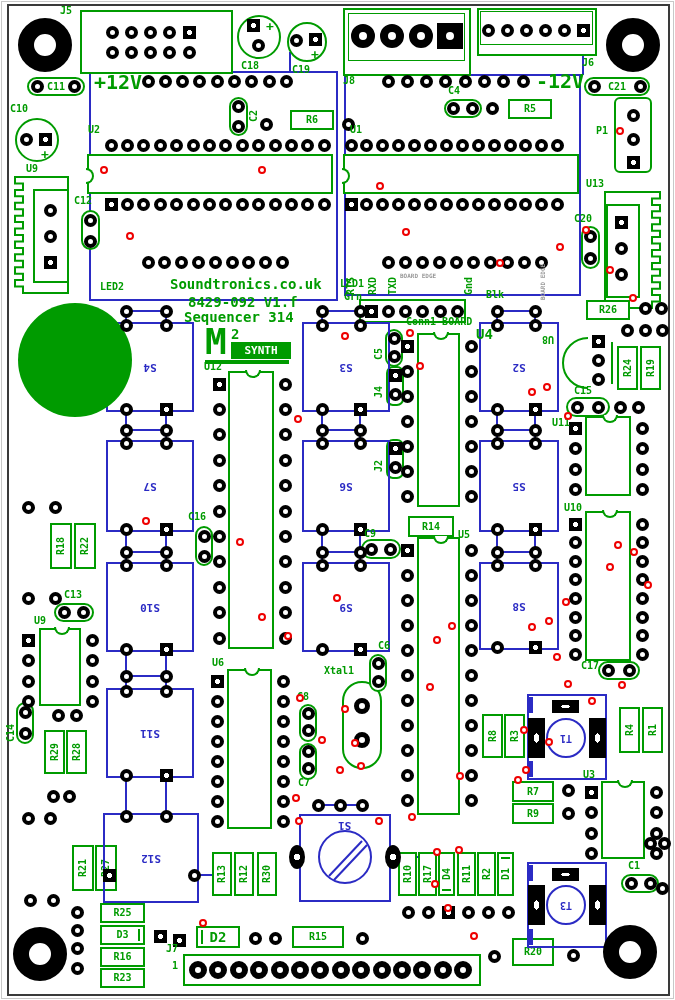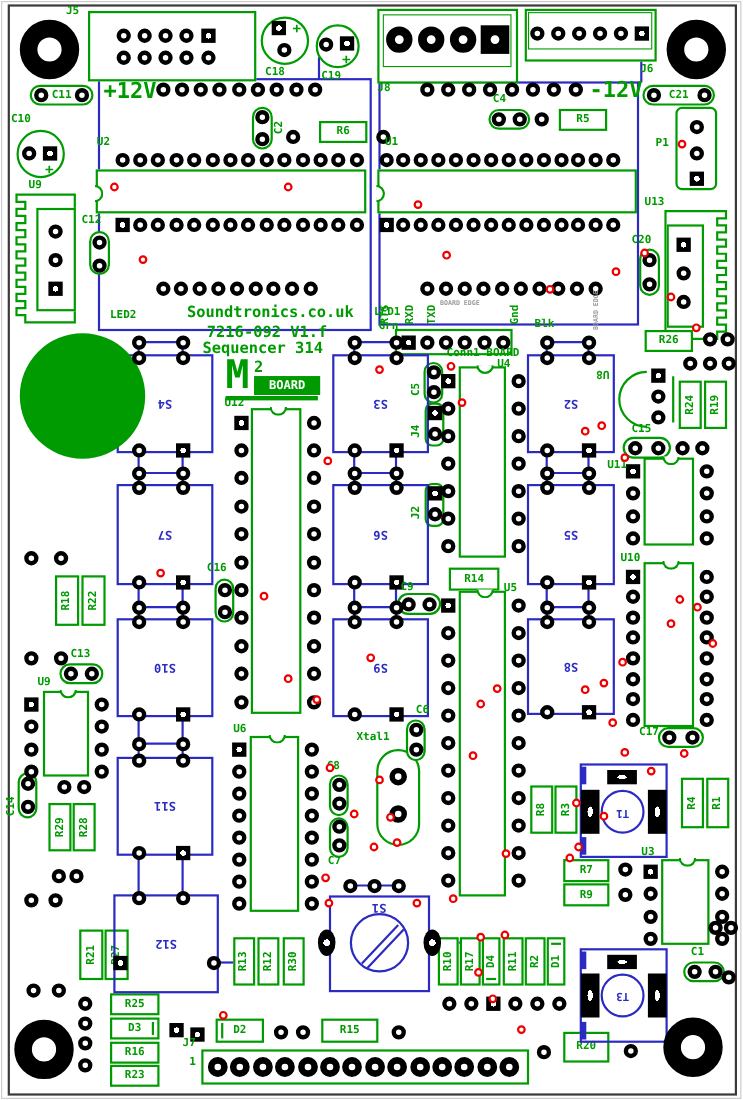--- a/index.html
+++ b/index.html
@@ -81,33 +81,33 @@
       <div class="abs lbl" style="left: 448px; top: 86px; font-size: 10px; color: rgb(0, 155, 0); z-index: 40;">C4</div>
       <div class="abs lbl" style="left: 582px; top: 58px; font-size: 10px; color: rgb(0, 155, 0); z-index: 40;">J6</div>
       <div class="abs lbl" style="left: 350px; top: 125px; font-size: 10px; color: rgb(0, 155, 0); z-index: 40;">U1</div>
       <div class="abs lbl" style="left: 596px; top: 126px; font-size: 10px; color: rgb(0, 155, 0); z-index: 40;">P1</div>
       <div class="abs lbl" style="left: 26px; top: 164px; font-size: 10px; color: rgb(0, 155, 0); z-index: 40;">U9</div>
       <div class="abs lbl" style="left: 74px; top: 196px; font-size: 10px; color: rgb(0, 155, 0); z-index: 40;">C12</div>
       <div class="abs lbl" style="left: 586px; top: 179px; font-size: 10px; color: rgb(0, 155, 0); z-index: 40;">U13</div>
       <div class="abs lbl" style="left: 574px; top: 214px; font-size: 10px; color: rgb(0, 155, 0); z-index: 40;">C20</div>
       <div class="abs lbl" style="left: 100px; top: 282px; font-size: 10px; color: rgb(0, 155, 0); z-index: 40;">LED2</div>
       <div class="abs lbl" style="left: 170px; top: 277px; font-size: 14px; color: rgb(0, 155, 0); z-index: 40;">Soundtronics.co.uk</div>
-      <div class="abs lbl" style="left: 188px; top: 295px; font-size: 14px; color: rgb(0, 155, 0); z-index: 40;">7216-092 V1.f</div>
+      <div class="abs lbl" style="left: 188px; top: 295px; font-size: 14px; color: rgb(0, 155, 0); z-index: 40;">8429-092 V1.f</div>
       <div class="abs lbl" style="left: 184px; top: 310px; font-size: 14px; color: rgb(0, 155, 0); z-index: 40;">Sequencer 314</div>
       <div class="abs lbl" style="left: 340px; top: 279px; font-size: 10px; color: rgb(0, 155, 0); z-index: 40;">LED1</div>
       <div class="abs lbl" style="left: 344px; top: 292px; font-size: 10px; color: rgb(0, 155, 0); z-index: 40;">Grn</div>
       <div class="abs lbl" style="left: 486px; top: 290px; font-size: 10px; color: rgb(0, 155, 0); z-index: 40;">Blk</div>
       <div class="abs lbl" style="left: 346px; top: 295px; font-size: 10px; color: rgb(0, 155, 0); z-index: 40; transform-origin: 0px 0px; transform: rotate(-90deg);">RTS</div>
       <div class="abs lbl" style="left: 368px; top: 295px; font-size: 10px; color: rgb(0, 155, 0); z-index: 40; transform-origin: 0px 0px; transform: rotate(-90deg);">RXD</div>
       <div class="abs lbl" style="left: 388px; top: 295px; font-size: 10px; color: rgb(0, 155, 0); z-index: 40; transform-origin: 0px 0px; transform: rotate(-90deg);">TXD</div>
       <div class="abs lbl" style="left: 464px; top: 295px; font-size: 10px; color: rgb(0, 155, 0); z-index: 40; transform-origin: 0px 0px; transform: rotate(-90deg);">Gnd</div>
       <div class="abs lbl" style="left: 400px; top: 273px; font-size: 6px; color: rgb(154, 154, 154); z-index: 40;">BOARD EDGE</div>
       <div class="abs lbl" style="left: 540px; top: 300px; font-size: 6px; color: rgb(154, 154, 154); z-index: 40; transform-origin: 0px 0px; transform: rotate(-90deg);">BOARD EDGE</div>
       <div class="abs lbl" style="left: 406px; top: 317px; font-size: 10px; color: rgb(0, 155, 0); z-index: 40;">Conn1 BOARD</div>
-      <div class="abs lbl" style="left: 452px; top: 327px; font-size: 10px; color: rgb(0, 155, 0); z-index: 40;">U4</div>
+      <div class="abs lbl" style="left: 476px; top: 327px; font-size: 14px; color: rgb(0, 155, 0); z-index: 40;">U4</div>
       <div class="abs lbl" style="left: 554px; top: 344px; font-size: 10px; color: rgb(0, 155, 0); z-index: 40; transform-origin: 0px 0px; transform: rotate(180deg);">U8</div>
       <div class="abs lbl" style="left: 574px; top: 386px; font-size: 10px; color: rgb(0, 155, 0); z-index: 40;">C15</div>
       <div class="abs lbl" style="left: 552px; top: 418px; font-size: 10px; color: rgb(0, 155, 0); z-index: 40;">U11</div>
       <div class="abs lbl" style="left: 204px; top: 362px; font-size: 10px; color: rgb(0, 155, 0); z-index: 40;">U12</div>
       <div class="abs lbl" style="left: 374px; top: 360px; font-size: 10px; color: rgb(0, 155, 0); z-index: 40; transform-origin: 0px 0px; transform: rotate(-90deg);">C5</div>
       <div class="abs lbl" style="left: 374px; top: 398px; font-size: 10px; color: rgb(0, 155, 0); z-index: 40; transform-origin: 0px 0px; transform: rotate(-90deg);">J4</div>
       <div class="abs lbl" style="left: 374px; top: 472px; font-size: 10px; color: rgb(0, 155, 0); z-index: 40; transform-origin: 0px 0px; transform: rotate(-90deg);">J2</div>
       <div class="abs lbl" style="left: 188px; top: 512px; font-size: 10px; color: rgb(0, 155, 0); z-index: 40;">C16</div>
       <div class="abs lbl" style="left: 64px; top: 590px; font-size: 10px; color: rgb(0, 155, 0); z-index: 40;">C13</div>
       <div class="abs lbl" style="left: 34px; top: 616px; font-size: 10px; color: rgb(0, 155, 0); z-index: 40;">U9</div>
@@ -215,21 +215,21 @@
         <div class="abs lbl" style="left: 50%; top: 50%; font-size: 10px; color: rgb(0, 155, 0); z-index: 40; transform: translate(-50%, -50%);">D3</div>
         <div class="abs" style="background: rgb(0, 155, 0); z-index: 11; right: 3px; top: 2px; width: 2px; height: 12px;"></div>
       </div>
       <div class="abs" style="left: 100px; top: 947px; width: 45px; height: 20px; border: 2px solid rgb(0, 155, 0); box-sizing: border-box; background: rgb(255, 255, 255); border-radius: 0px; z-index: 10;">
         <div class="abs lbl" style="left: 50%; top: 50%; font-size: 10px; color: rgb(0, 155, 0); z-index: 40; transform: translate(-50%, -50%);">R16</div>
       </div>
       <div class="abs" style="left: 100px; top: 968px; width: 45px; height: 20px; border: 2px solid rgb(0, 155, 0); box-sizing: border-box; background: rgb(255, 255, 255); border-radius: 0px; z-index: 10;">
         <div class="abs lbl" style="left: 50%; top: 50%; font-size: 10px; color: rgb(0, 155, 0); z-index: 40; transform: translate(-50%, -50%);">R23</div>
       </div>
       <div class="abs" style="left: 196px; top: 926px; width: 44px; height: 22px; border: 2px solid rgb(0, 155, 0); box-sizing: border-box; background: rgb(255, 255, 255); border-radius: 0px; z-index: 10;">
-        <div class="abs lbl" style="left: 50%; top: 50%; font-size: 10px; color: rgb(0, 155, 0); z-index: 40; transform: translate(-50%, -50%); text-align: center;">D2</div>
+        <div class="abs lbl" style="left: 50%; top: 50%; font-size: 14px; color: rgb(0, 155, 0); z-index: 40; transform: translate(-50%, -50%); text-align: center;">D2</div>
         <div class="abs" style="background: rgb(0, 155, 0); z-index: 11; left: 3px; top: 2px; width: 2px; height: 14px;"></div>
       </div>
       <div class="abs" style="left: 292px; top: 926px; width: 52px; height: 22px; border: 2px solid rgb(0, 155, 0); box-sizing: border-box; background: rgb(255, 255, 255); border-radius: 0px; z-index: 10;">
         <div class="abs lbl" style="left: 50%; top: 50%; font-size: 10px; color: rgb(0, 155, 0); z-index: 40; transform: translate(-50%, -50%);">R15</div>
       </div>
       <div class="abs" style="left: 512px; top: 938px; width: 42px; height: 28px; border: 2px solid rgb(0, 155, 0); box-sizing: border-box; background: rgb(255, 255, 255); border-radius: 0px; z-index: 10;">
         <div class="abs lbl" style="left: 50%; top: 50%; font-size: 10px; color: rgb(0, 155, 0); z-index: 40; transform: translate(-50%, -50%);">R20</div>
       </div>
       <div class="abs" style="left: 87px; top: 154px; width: 246px; height: 40px; border: 2px solid rgb(0, 155, 0); box-sizing: border-box; background: rgb(255, 255, 255); border-radius: 0px; z-index: 10;"></div>
       <div class="abs" style="left: 86px; top: 168px; width: 6px; height: 12px; border-top: 2px solid rgb(0, 155, 0); border-right: 2px solid rgb(0, 155, 0); border-bottom: 2px solid rgb(0, 155, 0); border-left: none; border-image: initial; border-radius: 0px 10px 10px 0px; background: rgb(255, 255, 255); z-index: 11;"></div>
@@ -816,17 +816,17 @@
       <div class="abs" style="left: 375px; top: 817px; width: 8px; height: 8px; border: 2px solid rgb(238, 0, 0); border-radius: 50%; background: rgb(255, 255, 255); box-sizing: border-box; z-index: 45;"></div>
       <div class="abs" style="left: 433px; top: 848px; width: 8px; height: 8px; border: 2px solid rgb(238, 0, 0); border-radius: 50%; background: rgb(255, 255, 255); box-sizing: border-box; z-index: 45;"></div>
       <div class="abs" style="left: 455px; top: 846px; width: 8px; height: 8px; border: 2px solid rgb(238, 0, 0); border-radius: 50%; background: rgb(255, 255, 255); box-sizing: border-box; z-index: 45;"></div>
       <div class="abs" style="left: 431px; top: 880px; width: 8px; height: 8px; border: 2px solid rgb(238, 0, 0); border-radius: 50%; background: rgb(255, 255, 255); box-sizing: border-box; z-index: 45;"></div>
       <div class="abs" style="left: 199px; top: 919px; width: 8px; height: 8px; border: 2px solid rgb(238, 0, 0); border-radius: 50%; background: rgb(255, 255, 255); box-sizing: border-box; z-index: 45;"></div>
       <div class="abs" style="left: 444px; top: 904px; width: 8px; height: 8px; border: 2px solid rgb(238, 0, 0); border-radius: 50%; background: rgb(255, 255, 255); box-sizing: border-box; z-index: 45;"></div>
       <div class="abs" style="left: 470px; top: 932px; width: 8px; height: 8px; border: 2px solid rgb(238, 0, 0); border-radius: 50%; background: rgb(255, 255, 255); box-sizing: border-box; z-index: 45;"></div>
       <div class="abs" style="left: 205px; top: 326px; width: 86px; height: 42px; z-index: 40;">
         <div class="abs" style="left: 0px; top: 0px; font-size: 36px; font-weight: bold; color: rgb(0, 155, 0); line-height: 0.9; font-family: &quot;DejaVu Sans Mono&quot;, monospace;">M</div>
         <div class="abs" style="left: 26px; top: 0px; font-size: 14px; font-weight: bold; color: rgb(0, 155, 0);">2</div>
-        <div class="abs" style="left: 26px; top: 16px; width: 58px; height: 15px; background: rgb(0, 155, 0); color: rgb(255, 255, 255); font-size: 11px; font-weight: bold; text-align: center; line-height: 15px; border: 1px solid rgb(0, 155, 0);">BOARD</div>
+        <div class="abs" style="left: 26px; top: 16px; width: 58px; height: 15px; background: rgb(0, 155, 0); color: rgb(255, 255, 255); font-size: 11px; font-weight: bold; text-align: center; line-height: 15px; border: 1px solid rgb(0, 155, 0);">SYNTH</div>
         <div class="abs" style="left: 0px; top: 34px; width: 84px; height: 4px; background: rgb(0, 155, 0);"></div>
       </div>
     </div>
 </div>
 
 </body></html>

